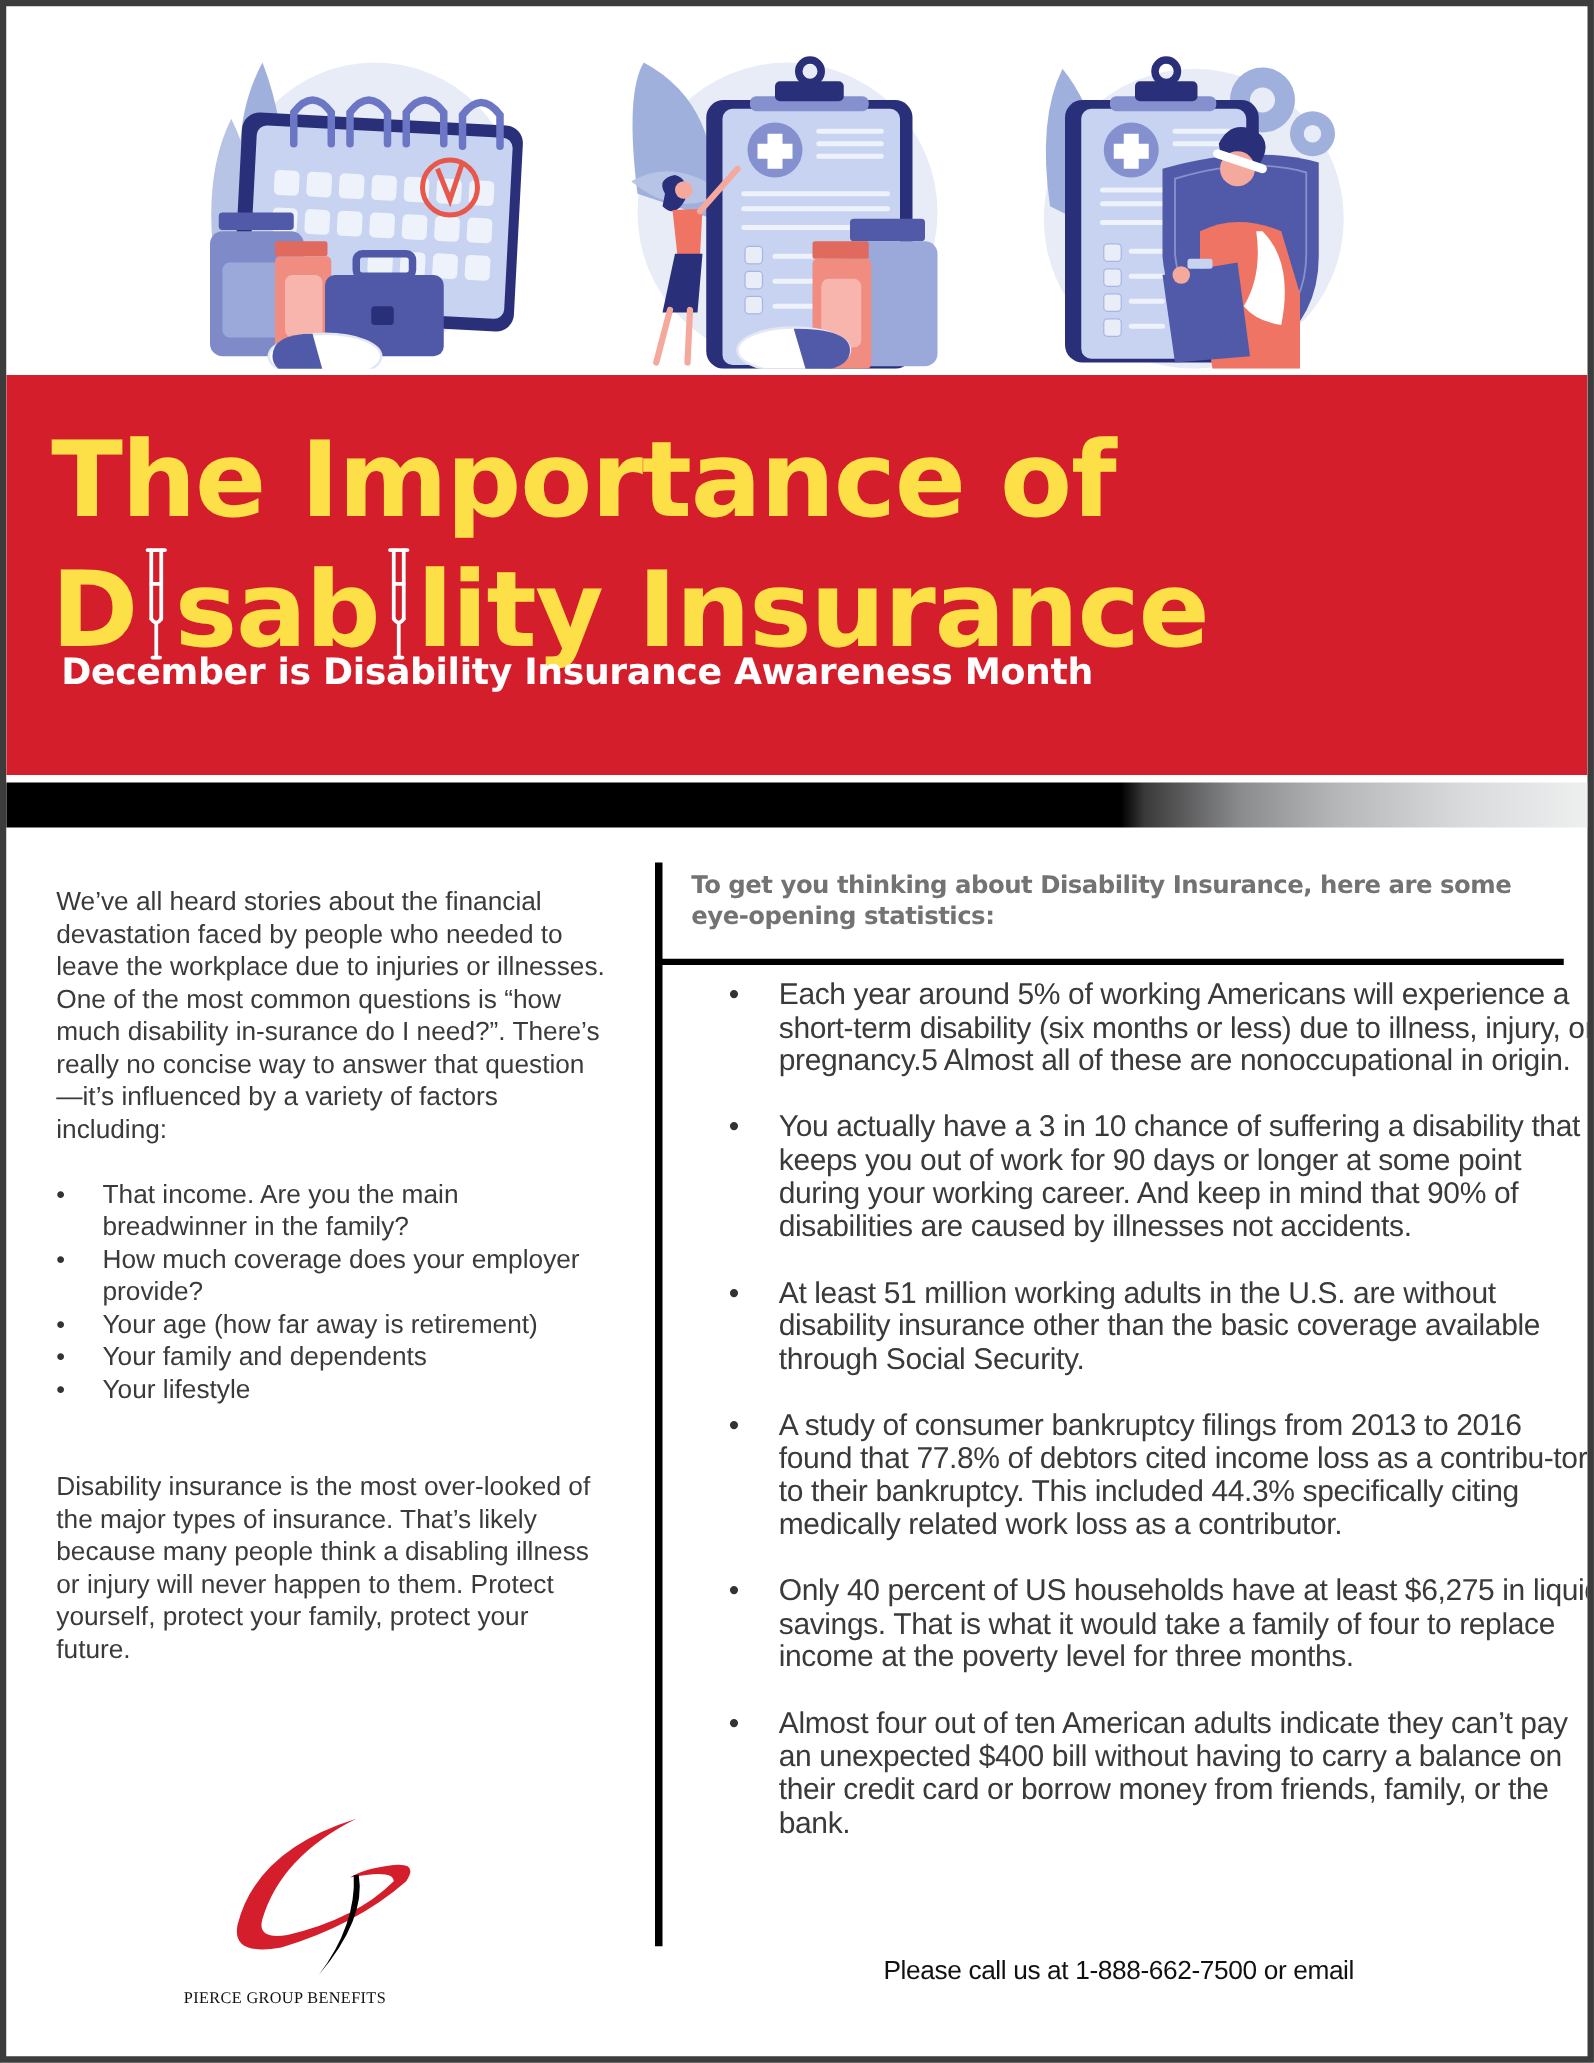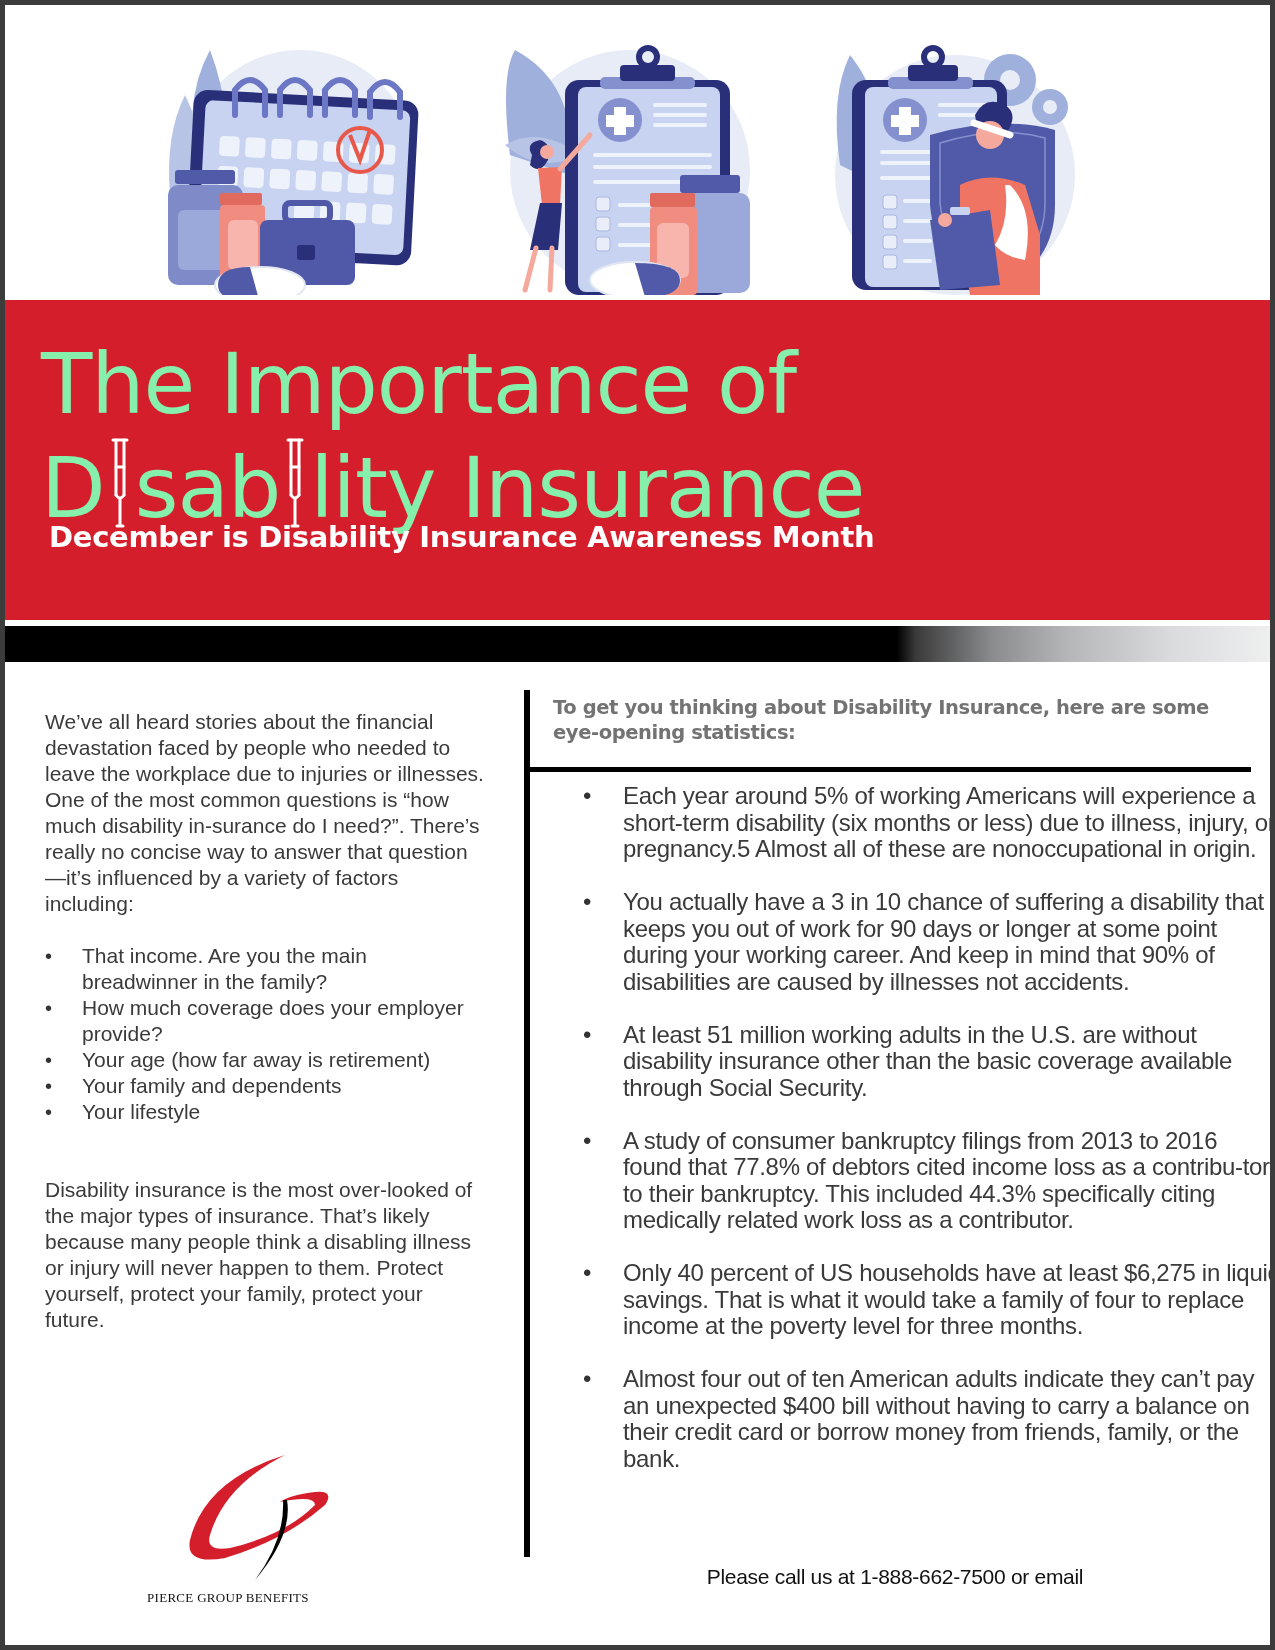--- a/index.html
+++ b/index.html
@@ -11,21 +11,21 @@
   }
   
   .illus { position: absolute; top: 30px; width: 300px; height: 260px; }
   .illus svg { width: 100%; height: 100%; display: block; }
   
   .banner {
     position: absolute; left: 0; top: 295px; width: 1265px; height: 320px;
     background: #d51e2b;
   }
   .title {
-    position: absolute; left: 36px; color: #86efac; font-weight: normal;
+    position: absolute; left: 36px; color: #fde047; font-weight: bold;
     font-family: "DejaVu Sans", sans-serif; font-size: 84px; letter-spacing: -1px;
     line-height: 1; white-space: nowrap;
   }
   .title.l1 { top: 42px; }
   .title.l2 { top: 137px; }
   .crutch { display: inline-block; width: 26px; height: 92px; vertical-align: -12px; margin: 0 2px; }
   .subtitle {
     position: absolute; left: 44px; top: 220px; color: #ffffff; font-weight: bold;
     font-family: "DejaVu Sans", sans-serif; font-size: 29px; white-space: nowrap; letter-spacing: -0.3px;
   }

